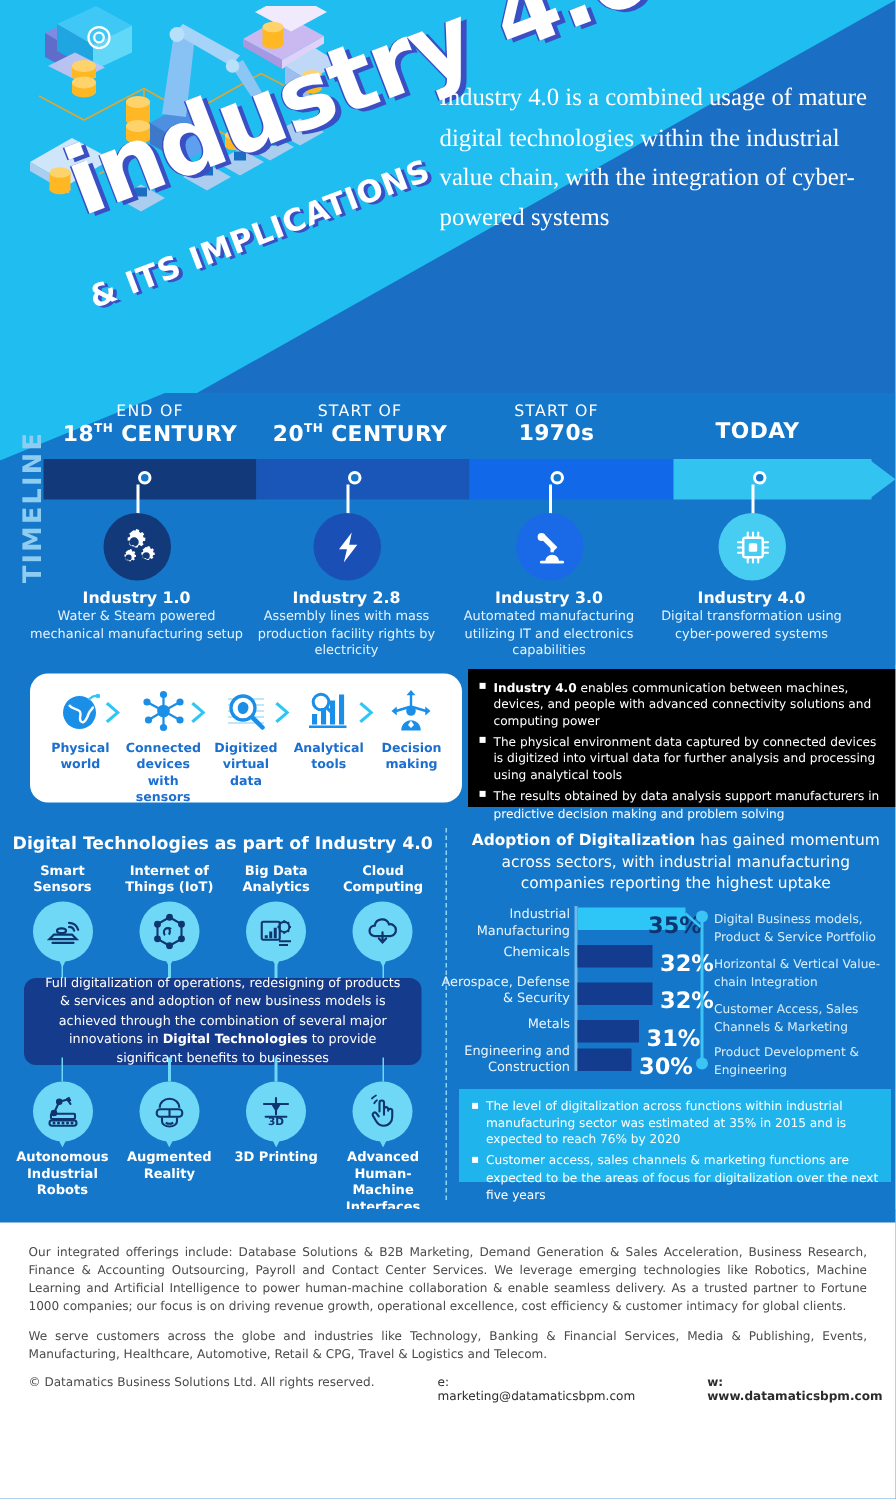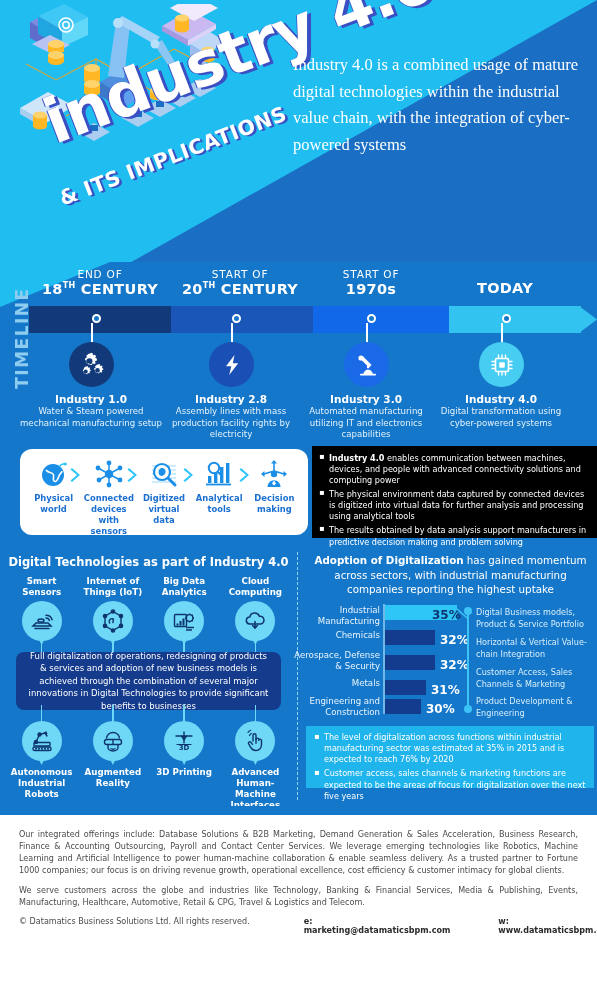--- a/index.html
+++ b/index.html
@@ -92,33 +92,33 @@
     display:flex; align-items:center; justify-content:center; }
   .pin-t { position:absolute; left:16px; top:36px; width:8px; height:8px; background:#6fd8f7;
     clip-path: polygon(0 0, 100% 0, 50% 100%); }
   .pin-stem { position:absolute; left:19.2px; top:42px; width:1.6px; height:16px; background:#6fd8f7; }
   .pin-stem-up { position:absolute; left:19.2px; top:-16px; width:1.6px; height:16px; background:#6fd8f7; }
   .techbox { position:absolute; left:16px; top:106px; width:265px; height:58px;
     background:#153b8c; border-radius:8px; display:flex; align-items:center; justify-content:center;
     padding:4px 12px; }
   .techbox p { color:#fff; font-size:8.5px; line-height:1.48; text-align:center;
     font-family:"DejaVu Sans", sans-serif; }
-  .techbox b { font-weight:normal; }
+  .techbox b { font-weight:bold; }
 
   
   .adopt { position:absolute; left:300px; top:0; width:297px; height:260px; }
   .ad-title { position:absolute; left:8px; top:7px; width:285px; text-align:center;
     color:#fff; font-size:10.3px; line-height:1.42; font-family:"DejaVu Sans", sans-serif; }
   .ad-title b { font-weight:bold; }
   .chart { position:absolute; left:4px; top:56px; width:293px; height:116px; }
   .axis { position:absolute; left:79px; top:2px; width:1.6px; height:110px; background:#6fb8e8; }
   .cat { position:absolute; right:217px; width:88px; text-align:right; color:#e8f4fd;
     font-size:8.6px; line-height:1.26; font-family:"DejaVu Sans", sans-serif; }
   .bar { position:absolute; left:81px; height:15px; }
-  .bval { position:absolute; font-size:12px; font-weight:bold; font-family:"DejaVu Sans", sans-serif; }
+  .bval { position:absolute; font-size:15px; font-weight:bold; font-family:"DejaVu Sans", sans-serif; }
   .connector { position:absolute; left:163px; top:9px; width:1.8px; height:98px; background:#3bc4f5; }
   .cdot { position:absolute; left:-3.2px; width:8px; height:8px; border-radius:50%; background:#3bc4f5; }
   .cline { position:absolute; left:115px; top:6px; width:50px; height:12px; }
   .anno { position:absolute; left:172px; width:118px; color:#d6eefb; font-size:8.1px;
     line-height:1.5; font-family:"DejaVu Sans", sans-serif; }
   .adbul { position:absolute; left:6px; top:180px; width:288px; height:62px;
     background:#1fb4ec; padding:6px 8px; }
   .adbul li { list-style:none; position:relative; padding-left:10px; color:#fff;
     font-size:8.1px; line-height:1.38; margin-bottom:3px; font-family:"DejaVu Sans", sans-serif; }
   .adbul li:before { content:"▪"; position:absolute; left:0; top:-1px; color:#fff; font-size:8px; }
@@ -133,21 +133,21 @@
     border:2.6px solid #fff; border-radius:0 8px 8px 0; border-left:none; }
   .logo-mark:before { content:""; position:absolute; left:5.4px; top:5px; width:2.6px; height:16px; background:#fff; }
   .logo-txt .l1 { font-size:15.5px; font-weight:bold; color:#3b3b3b; line-height:1.05;
     font-family:"DejaVu Sans", sans-serif; }
   .logo-txt .l2 { font-size:9.2px; color:#5a5a5a; line-height:1.1; font-family:"DejaVu Sans", sans-serif; }
   .fp { font-size:8.05px; line-height:1.5; color:#4a4a4a; text-align:justify; margin-bottom:8px;
     font-family:"DejaVu Sans", sans-serif; }
   .fbot { display:flex; align-items:baseline; font-size:8.05px; color:#4a4a4a;
     font-family:"DejaVu Sans", sans-serif; margin-top:4px; }
   .fbot .c { flex:none; }
-  .fbot .e { font-weight:bold; color:#2b2b2b; margin-left:54px; }
+  .fbot .e { font-weight:normal; color:#2b2b2b; margin-left:42px; }
   .fbot .w { font-weight:bold; color:#2b2b2b; margin-left:48px; }
 </style>
 </head>
 <body>
 
 <div class="page">
 
   <div class="hero">
     <div class="hero-diag"></div>
 

